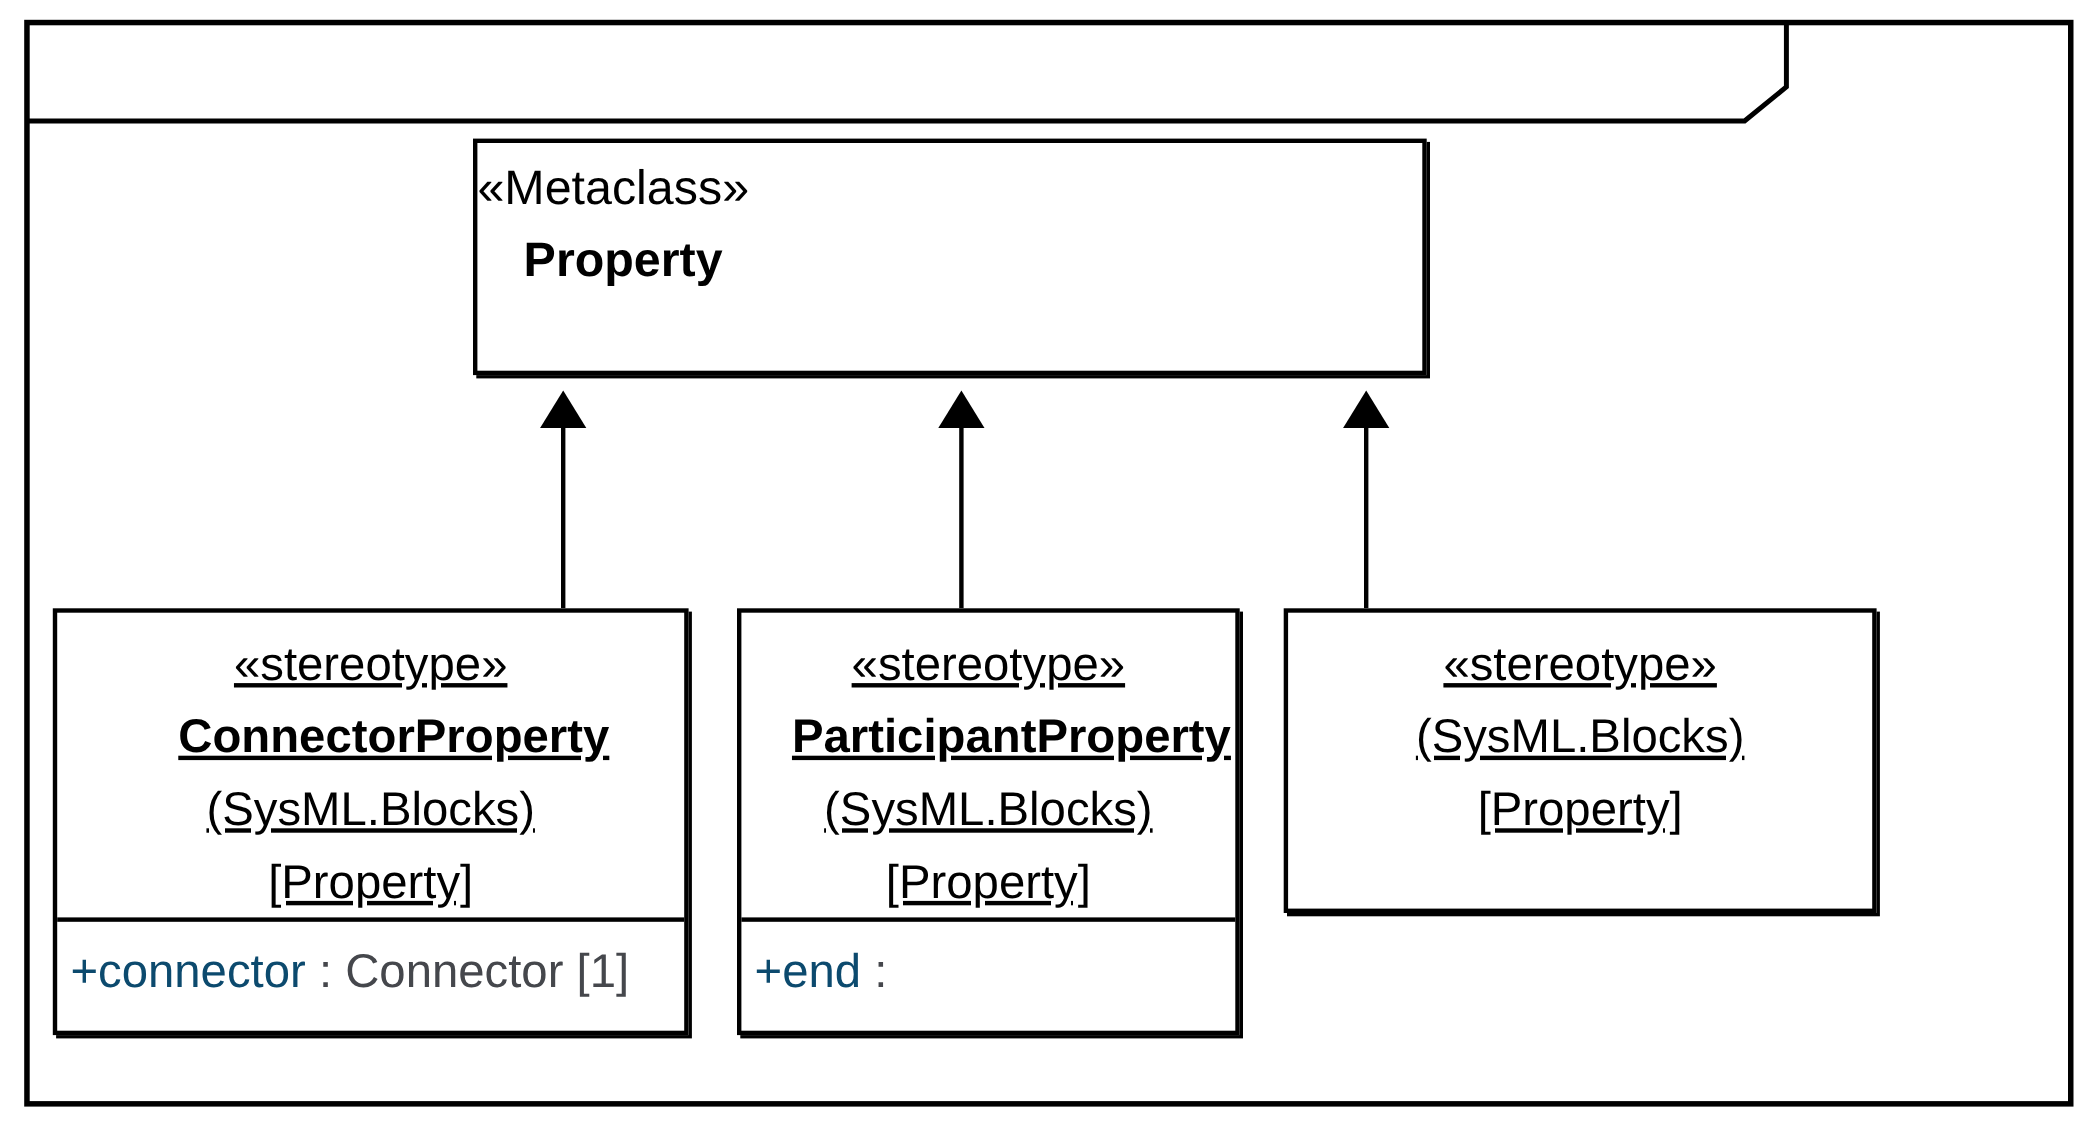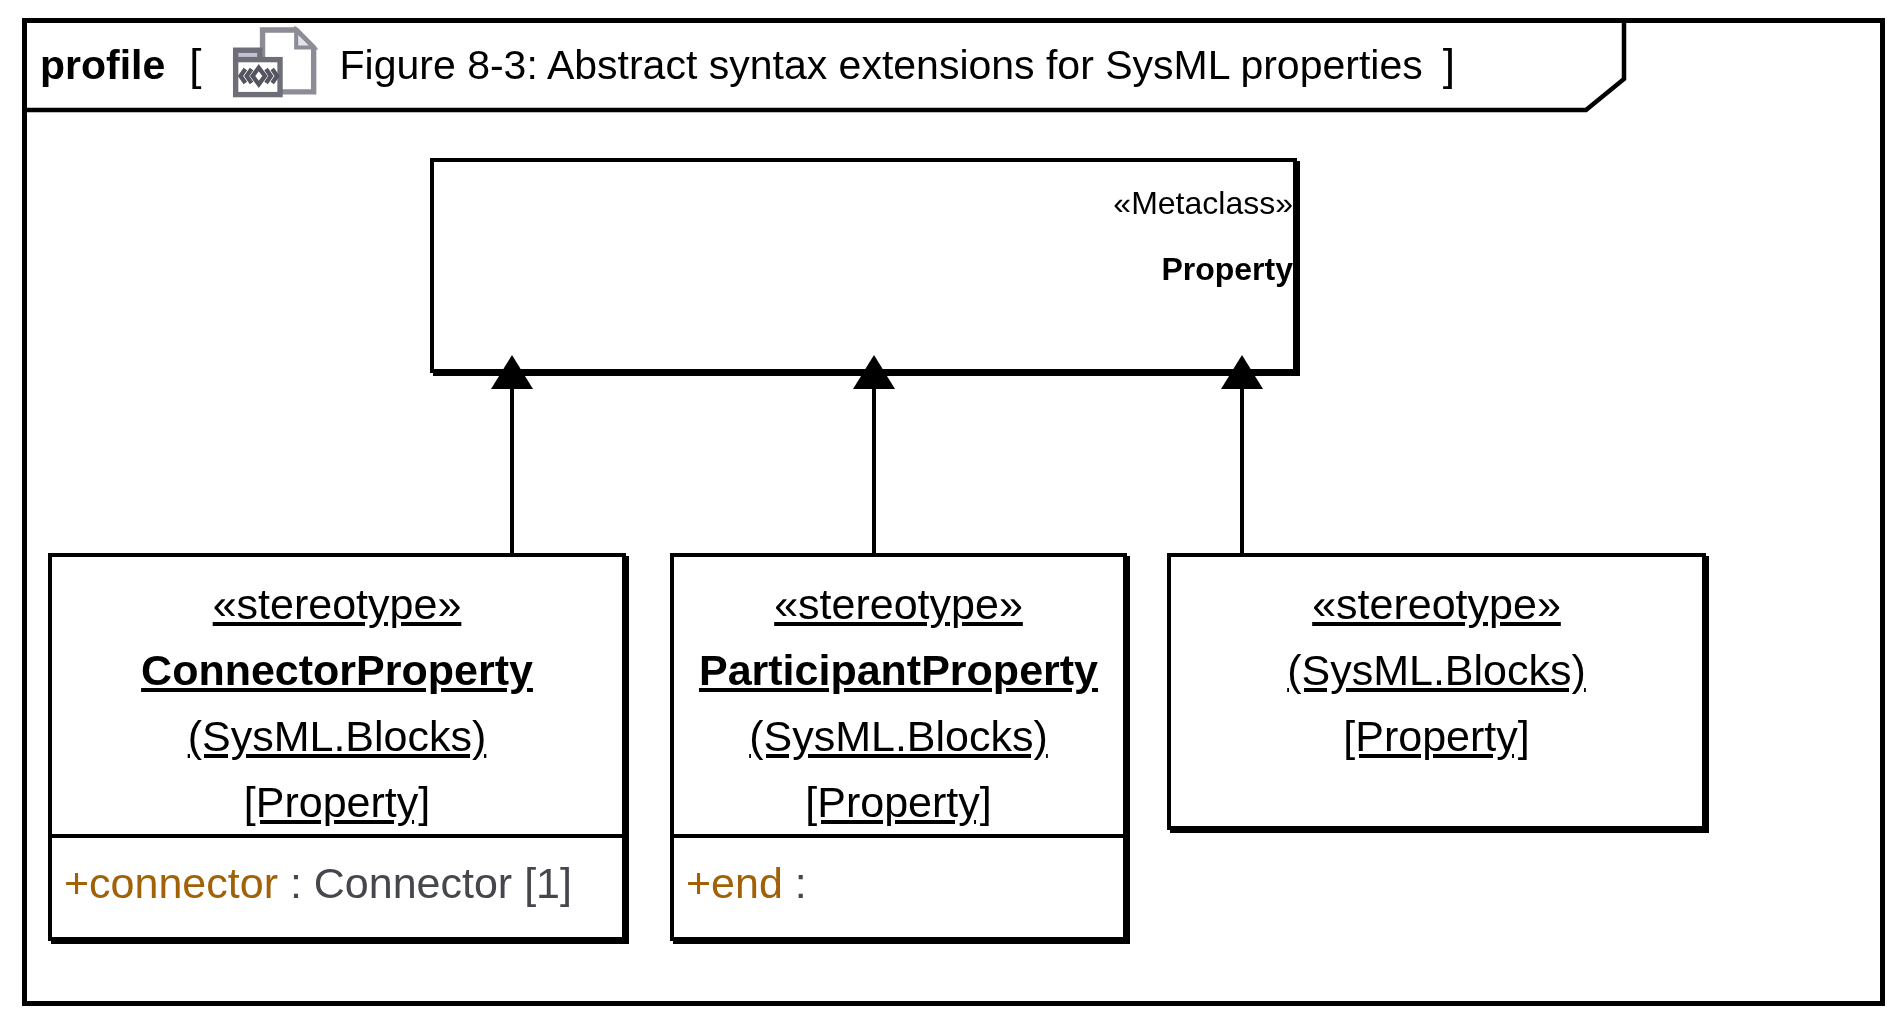--- a/index.html
+++ b/index.html
@@ -16,37 +16,37 @@
   .tab .kw{font-weight:bold;margin-right:24px;}
   .tab .br{font-size:44px;}
   .tab .dicon{margin:0 18px 0 28px;}
   .tab .ttl{margin-right:20px;}
   
   .box{
     position:absolute;background:#fff;border:4px solid #000;
     box-shadow:3px 3px 0 #000;box-sizing:border-box;
   }
   .metaclass{
-    left:430px;top:158px;width:867px;height:215px;
-    padding-top:8px;font-size:32px;line-height:66px;
-    text-align:right;white-space:nowrap;
+    left:430px;top:126px;width:867px;height:215px;
+    padding-top:8px;font-size:44px;line-height:66px;
+    text-align:left;white-space:nowrap;
   }
   .sbox{font-size:43px;text-align:center;white-space:nowrap;}
   .b1{left:48px;top:553px;width:578px;height:388px;}
   .b2{left:670px;top:553px;width:457px;height:388px;}
   .b3{left:1167px;top:553px;width:539px;height:277px;}
   .ncomp{height:281px;border-bottom:4px solid #000;box-sizing:border-box;
          padding-top:14px;line-height:66px;text-decoration:underline;}
   .b3 .ncomp{border-bottom:none;height:265px;}
-  .bold{font-weight:bold;}
+  .bold{font-weight:bold;padding-left:42px;}
   .acomp{
     height:91px;display:flex;align-items:center;
     padding-left:12px;font-size:43px;white-space:pre;
   }
-  .aname{color:#a16207;}
+  .aname{color:#0c4a6e;}
   .asep,.atype{color:#45474c;}
   
   .gline{position:absolute;width:4px;height:167px;top:386px;background:#000;}
   .ghead{
     position:absolute;top:355px;width:0;height:0;
     border-left:21px solid transparent;border-right:21px solid transparent;
     border-bottom:34px solid #000;
   }
   .a1l{left:510px;} .a1h{left:491px;}
   .a2l{left:872px;} .a2h{left:853px;}
@@ -55,35 +55,20 @@
 </head>
 <body>
 
 <div class="canvas">
 
   <svg class="frame-lines" width="1904" height="1029" viewBox="0 0 1904 1029">
     <rect x="24.5" y="20.5" width="1858" height="983" fill="none" stroke="#000" stroke-width="5"></rect>
     <path d="M24,110 H1586 L1624,79 V22" fill="none" stroke="#000" stroke-width="4.5"></path>
   </svg>
 
-  <div class="tab">
-    <span class="kw">profile</span>
-    <span class="br">[</span>
-    <svg class="dicon" width="92" height="78" viewBox="0 0 34 29">
-      <path d="M12,1.5 H24.5 L31,8 V24.5 H12 Z" fill="#ffffff" stroke="#8c8c96" stroke-width="2"></path>
-      <path d="M24.5,1.5 V8 H31 Z" fill="#e3e3ea" stroke="#8c8c96" stroke-width="1.5"></path>
-      <rect x="2" y="9" width="9" height="5.5" fill="#c2c2cf" stroke="#6e6e78" stroke-width="2"></rect>
-      <rect x="2" y="12.5" width="16.5" height="13" fill="#ffffff" stroke="#6e6e78" stroke-width="2"></rect>
-      <path d="M5.6,16 l-1.8,2.6 1.8,2.6 M7.9,16 l-1.8,2.6 1.8,2.6" fill="none" stroke="#55555f" stroke-width="1.6"></path>
-      <path d="M10.6,15.5 l2.3,3.1 -2.3,3.1 -2.3,-3.1 Z" fill="none" stroke="#55555f" stroke-width="1.6"></path>
-      <path d="M13.3,16 l1.8,2.6 -1.8,2.6 M15.6,16 l1.8,2.6 -1.8,2.6" fill="none" stroke="#55555f" stroke-width="1.6"></path>
-    </svg>
-    <span class="ttl">Figure 8-3: Abstract syntax extensions for SysML properties</span>
-    <span class="br">]</span>
-  </div>
 
   <div class="box metaclass">
     <div>«Metaclass»</div>
     <div class="bold">Property</div>
   </div>
 
   <div class="ghead a1h"></div>
   <div class="gline a1l"></div>
   <div class="ghead a2h"></div>
   <div class="gline a2l"></div>

